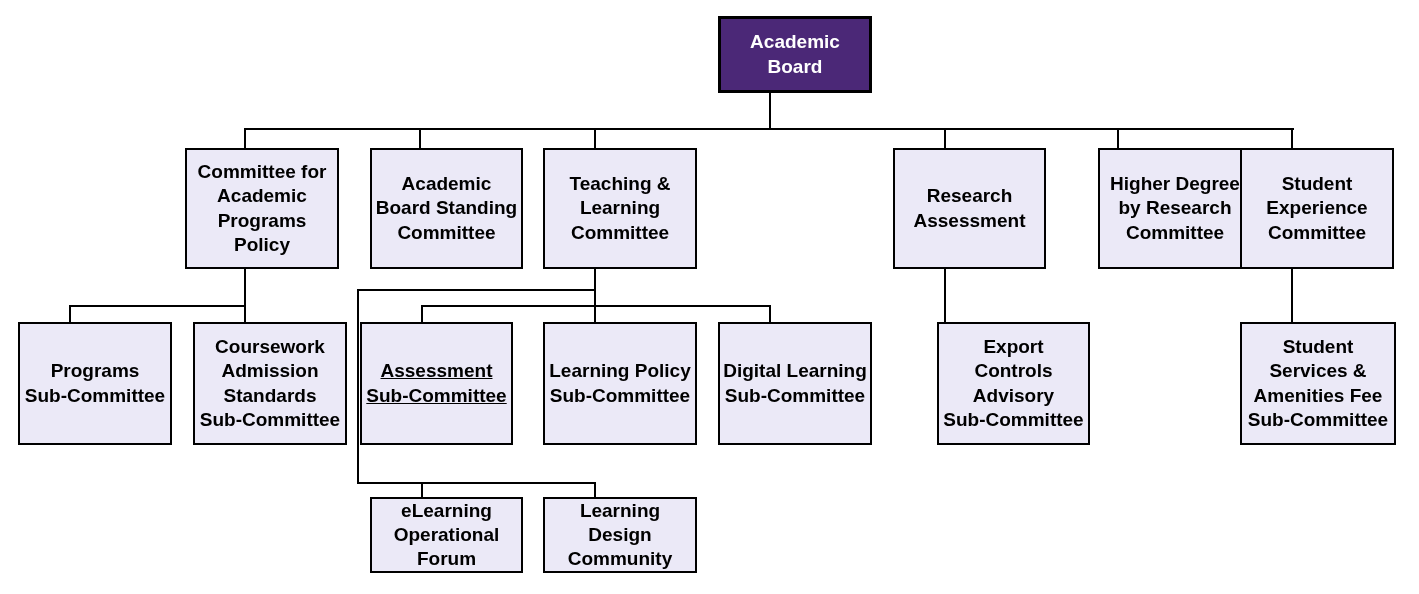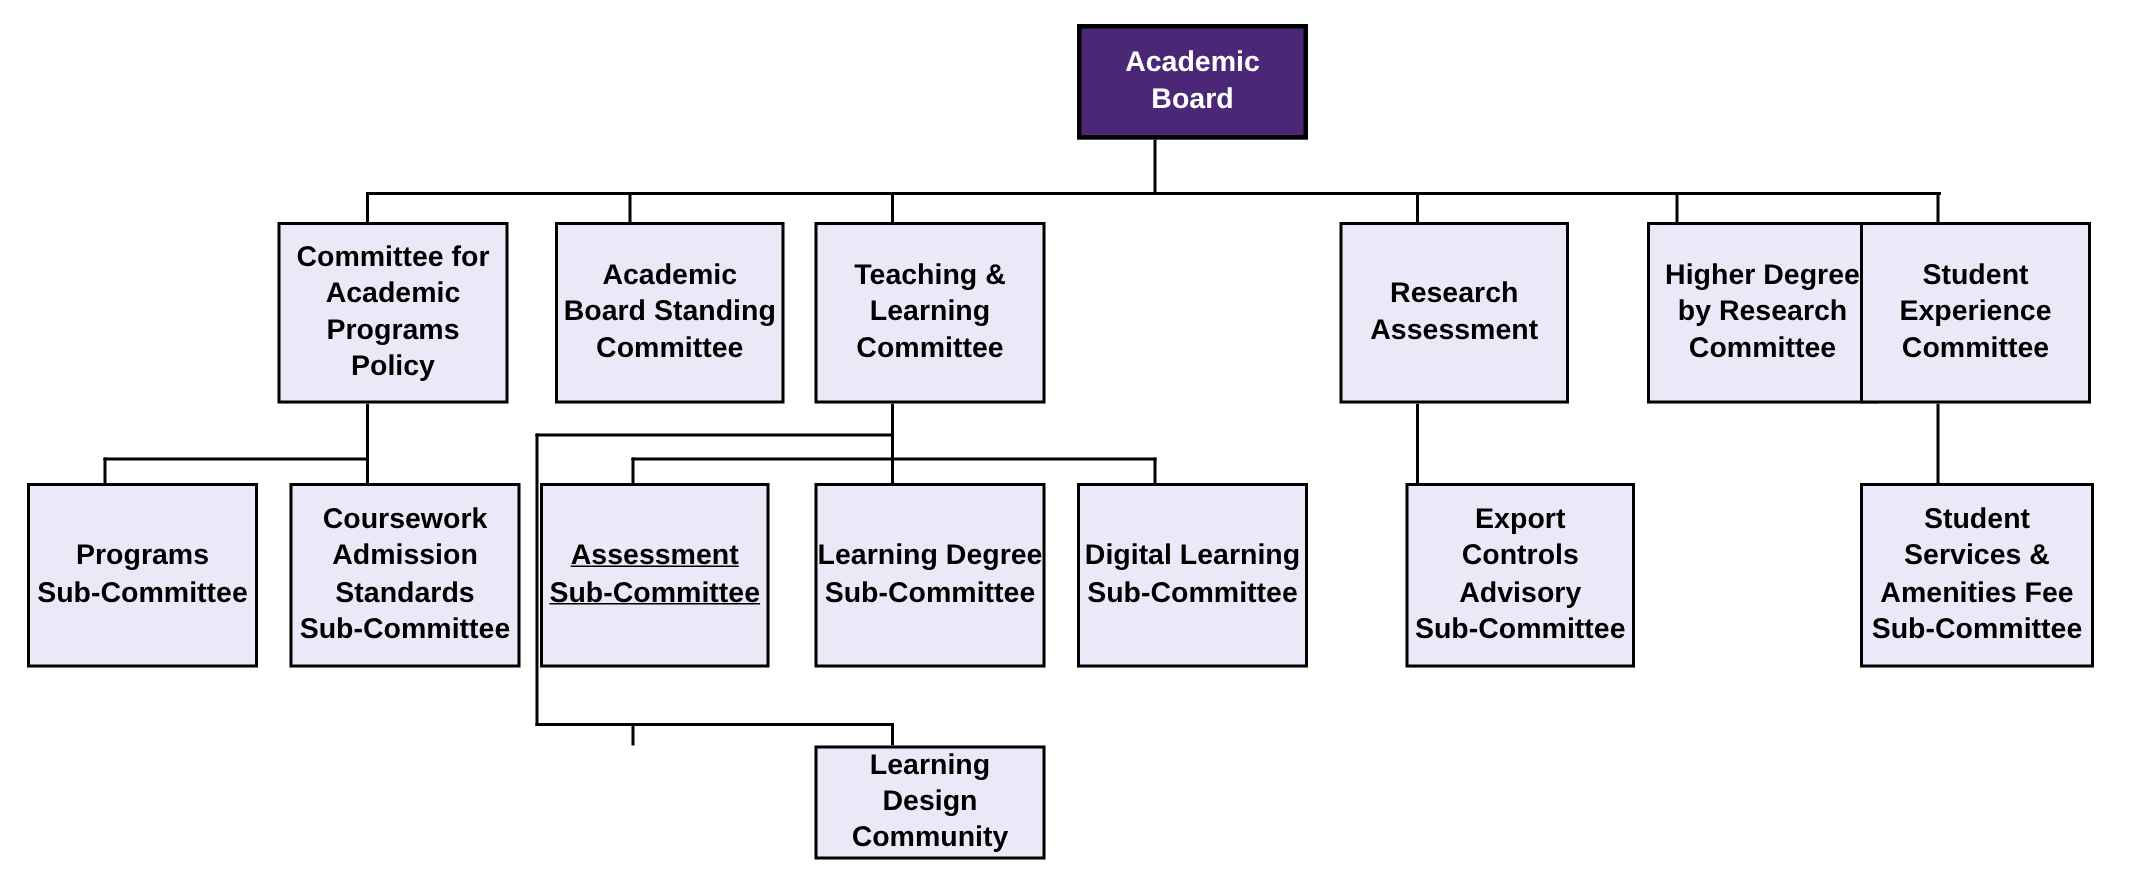--- a/index.html
+++ b/index.html
@@ -99,30 +99,33 @@
 Committee</div>
 
   <div class="node" style="left:18px; top:322px; width:154px; height:123px;">Programs
 Sub-Committee</div>
   <div class="node" style="left:193px; top:322px; width:154px; height:123px;">Coursework
 Admission
 Standards
 Sub-Committee</div>
   <div class="node" style="left:360px; top:322px; width:153px; height:123px;text-decoration:underline;">Assessment
 Sub-Committee</div>
-  <div class="node" style="left:543px; top:322px; width:154px; height:123px;">Learning Degree
+  <div class="node" style="left:543px; top:322px; width:154px; height:123px;">Learning Policy
 Sub-Committee</div>
   <div class="node" style="left:718px; top:322px; width:154px; height:123px;">Digital Learning
 Sub-Committee</div>
   <div class="node" style="left:937px; top:322px; width:153px; height:123px;">Export
 Controls
 Advisory
 Sub-Committee</div>
   <div class="node" style="left:1240px; top:322px; width:156px; height:123px;">Student
 Services &amp;
 Amenities Fee
 Sub-Committee</div>
 
+  <div class="node" style="left:370px; top:497px; width:153px; height:76px;">eLearning
+Operational
+Forum</div>
   <div class="node" style="left:543px; top:497px; width:154px; height:76px;">Learning
 Design
 Community</div>
 
 </div>
 
 </body></html>

